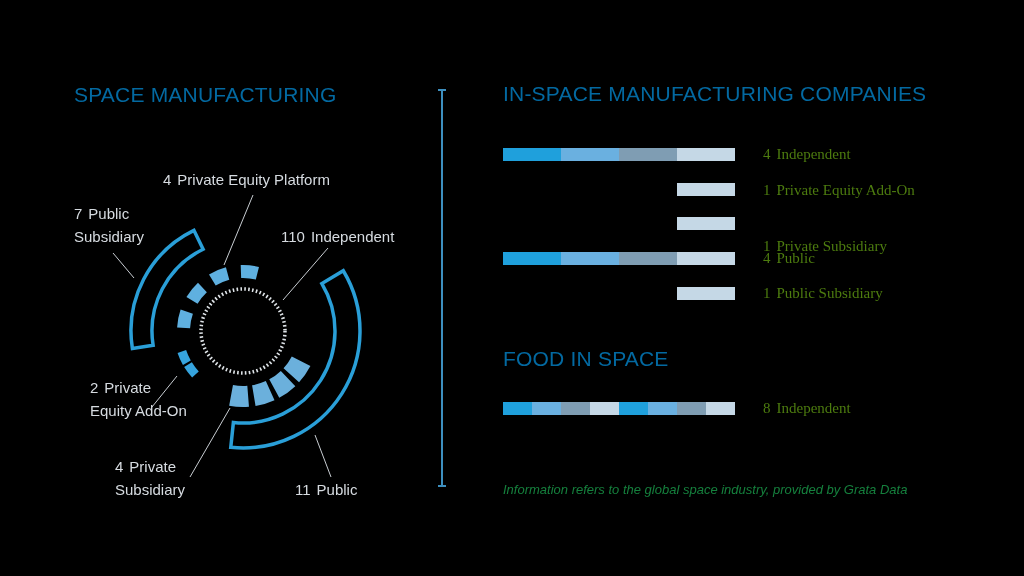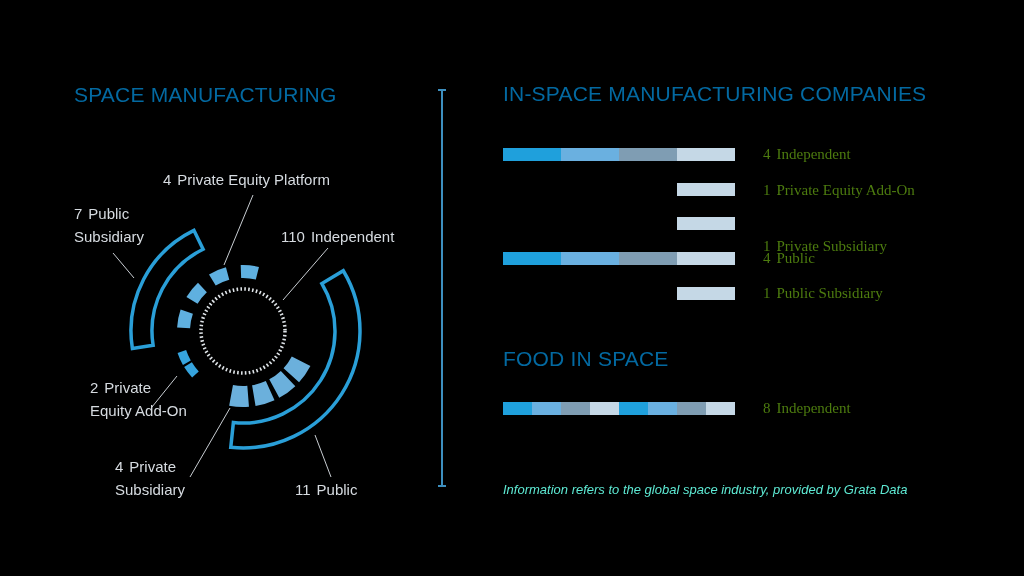--- a/index.html
+++ b/index.html
@@ -8,21 +8,21 @@
   .lbl { position: absolute; font-size: 15px; line-height: 23px; color: #d6dbe0; white-space: nowrap; }
   .lbl .n { margin-right: 6px; }
   .divider { position: absolute; left: 441px; top: 89px; width: 2px; height: 398px; background: #3d8fbf; }
   .divider::before, .divider::after { content: ""; position: absolute; left: -3px; width: 8px; height: 2px; background: #3d8fbf; }
   .divider::before { top: 0; }
   .divider::after { bottom: 0; }
   .bar-row { position: absolute; left: 503px; height: 13px; width: 232px; }
   .seg { position: absolute; top: 0; height: 13px; }
   .row-label { position: absolute; left: 763px; font-size: 15px; line-height: 18px; color: #4d7c0f; white-space: nowrap; font-family: Liberation Serif, serif; }
   .row-label .n { margin-right: 6px; }
-  .footnote { position: absolute; left: 503px; top: 482px; font-size: 13px; font-style: italic; color: #5eead4; white-space: nowrap; }
+  .footnote { position: absolute; left: 503px; top: 482px; font-size: 13px; font-style: italic; color: #15803d; white-space: nowrap; }
   svg.ring { position: absolute; left: 0; top: 0; }
 </style>
 </head>
 <body>
 
 <h2 class="heading" style="left:74px; top:80px;">
   <span>SPACE MANUFACTURING</span><br>
 </h2>
 
 <svg class="ring" width="440" height="576" viewBox="0 0 440 576">

